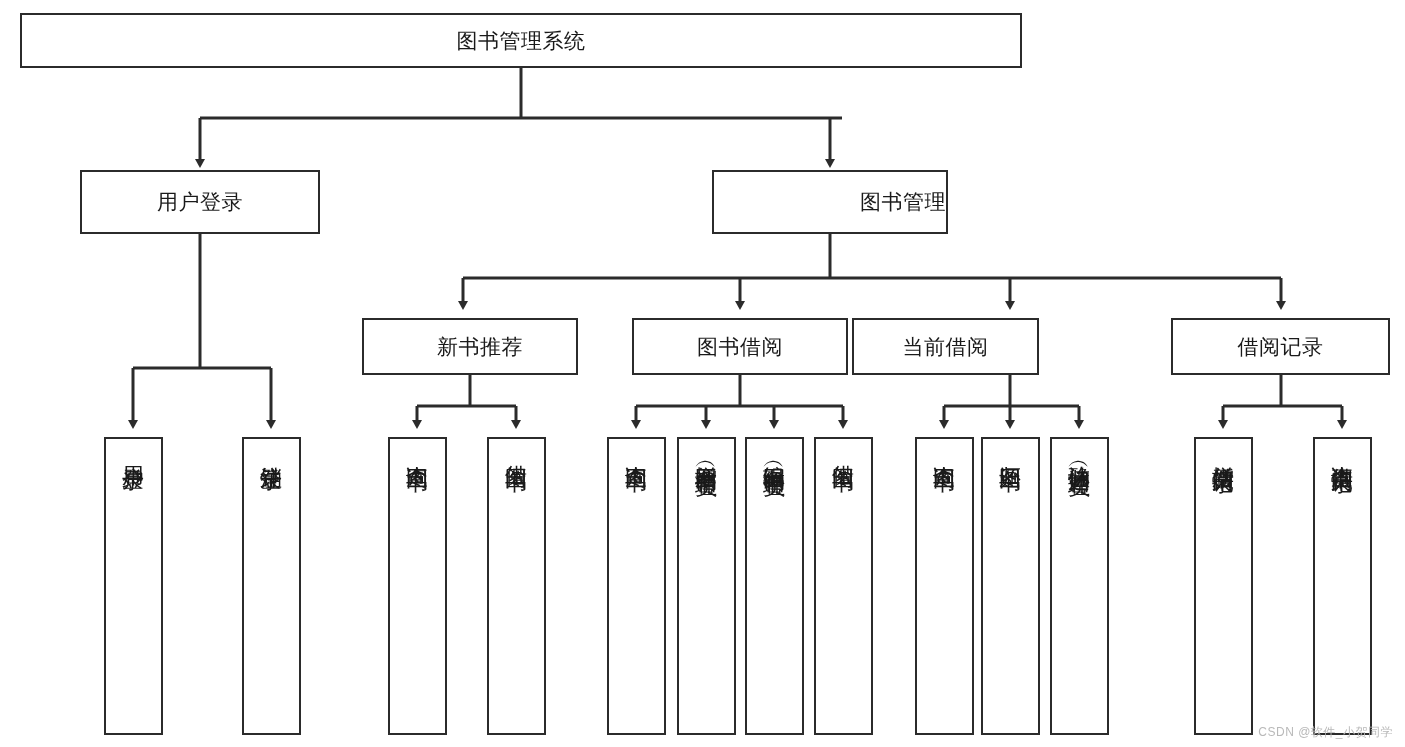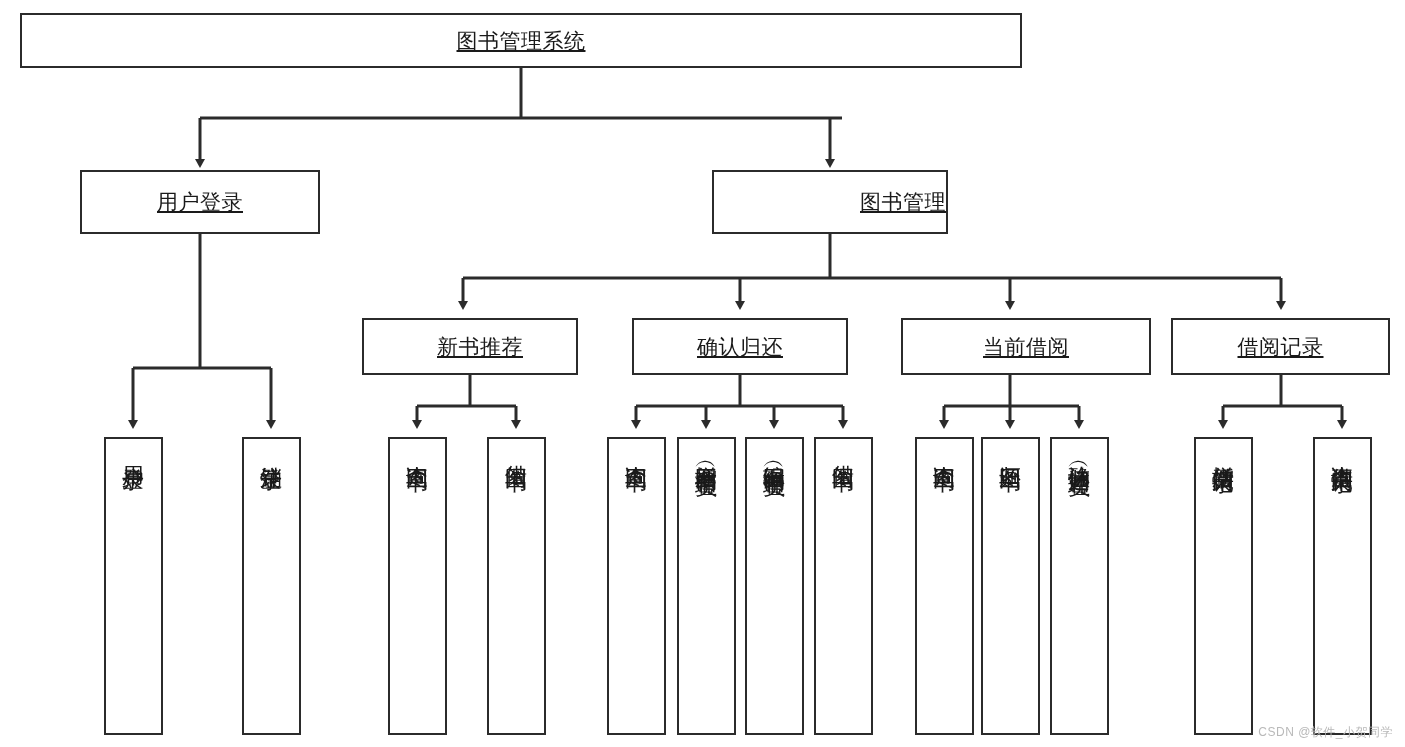--- a/index.html
+++ b/index.html
@@ -36,21 +36,20 @@
     color: #1a1a1a;
   }
   .node-label {
     display: block;
     text-align: center;
     line-height: 1.12;
     letter-spacing: 0.5px;
   }
   .horiz .node-label {
     font-size: 21px;
-    text-decoration: underline;
   }
   .vert {
     align-items: flex-start;
     justify-content: center;
     padding-top: 9px;
   }
   .vert .node-label {
     writing-mode: vertical-rl;
     text-orientation: upright;
     font-size: 22px;
@@ -131,23 +130,23 @@
     <span class="node-label">用户登录</span>
   </div>
   <div class="node horiz" style="left:712px; top:170px; width:236px; height:64px;justify-content:flex-end;">
     <span class="node-label">图书管理</span>
   </div>
 
   <div class="node horiz" style="left:362px; top:318px; width:216px; height:57px;padding-left:20px;">
     <span class="node-label">新书推荐</span>
   </div>
   <div class="node horiz" style="left:632px; top:318px; width:216px; height:57px;">
-    <span class="node-label">确认归还</span>
+    <span class="node-label">图书借阅</span>
   </div>
-  <div class="node horiz" style="left:901px; top:318px; width:250px; height:57px;">
+  <div class="node horiz" style="left:852px; top:318px; width:187px; height:57px;">
     <span class="node-label">当前借阅</span>
   </div>
   <div class="node horiz" style="left:1171px; top:318px; width:219px; height:57px;">
     <span class="node-label">借阅记录</span>
   </div>
 
   <div class="node vert" style="left:104px; top:437px; width:59px; height:298px;">
     <span class="node-label">用户登录</span>
   </div>
   <div class="node vert" style="left:242px; top:437px; width:59px; height:298px;">

